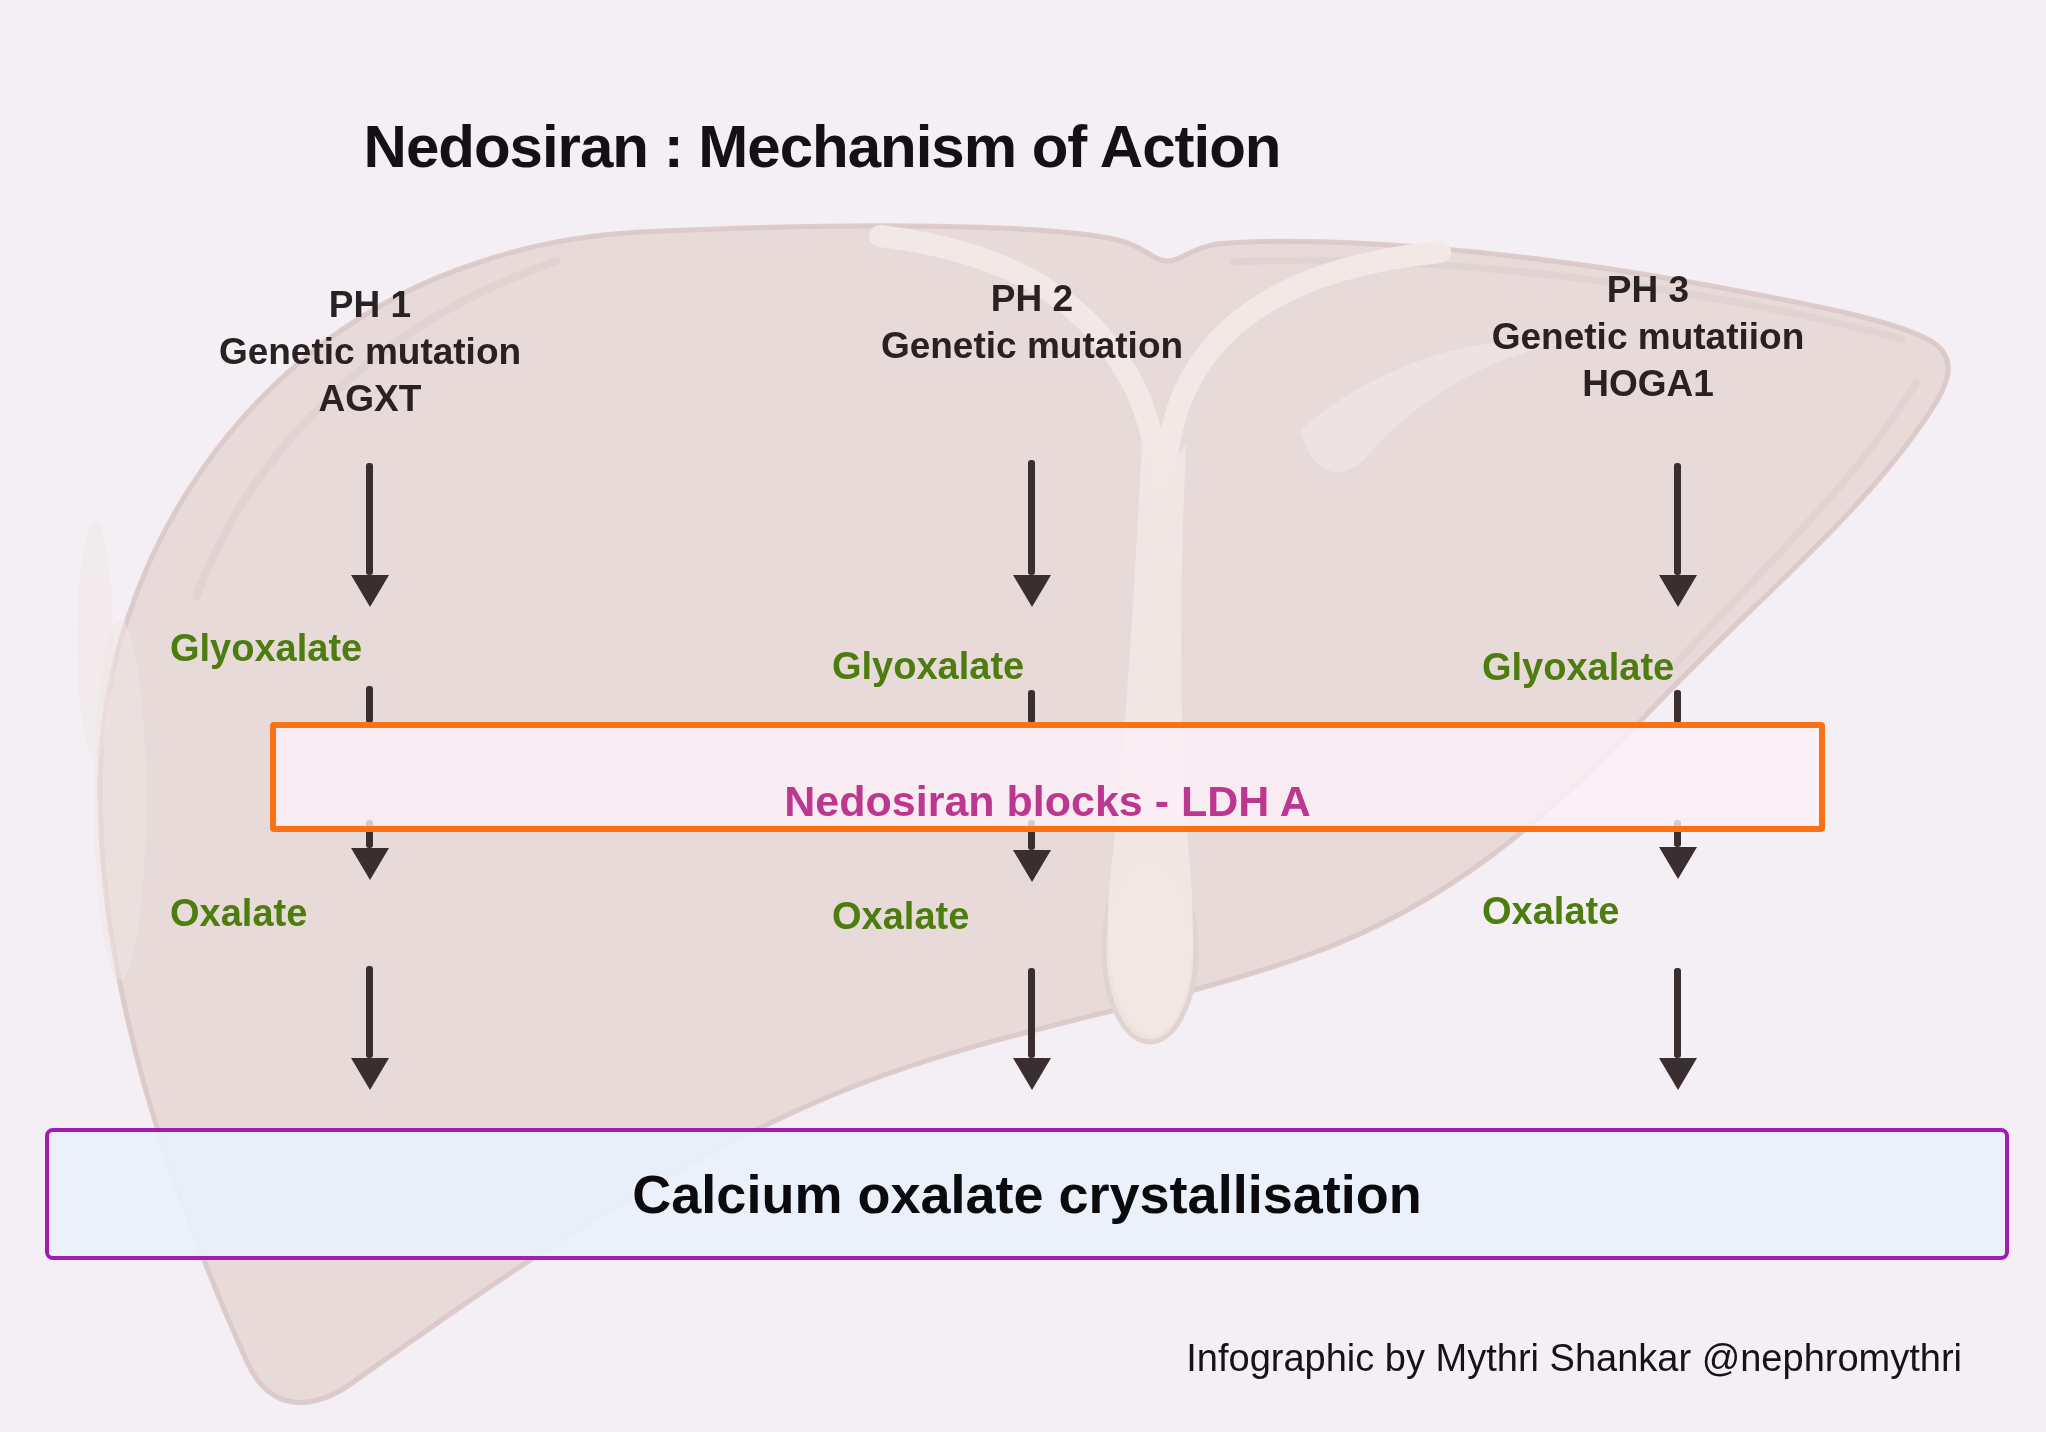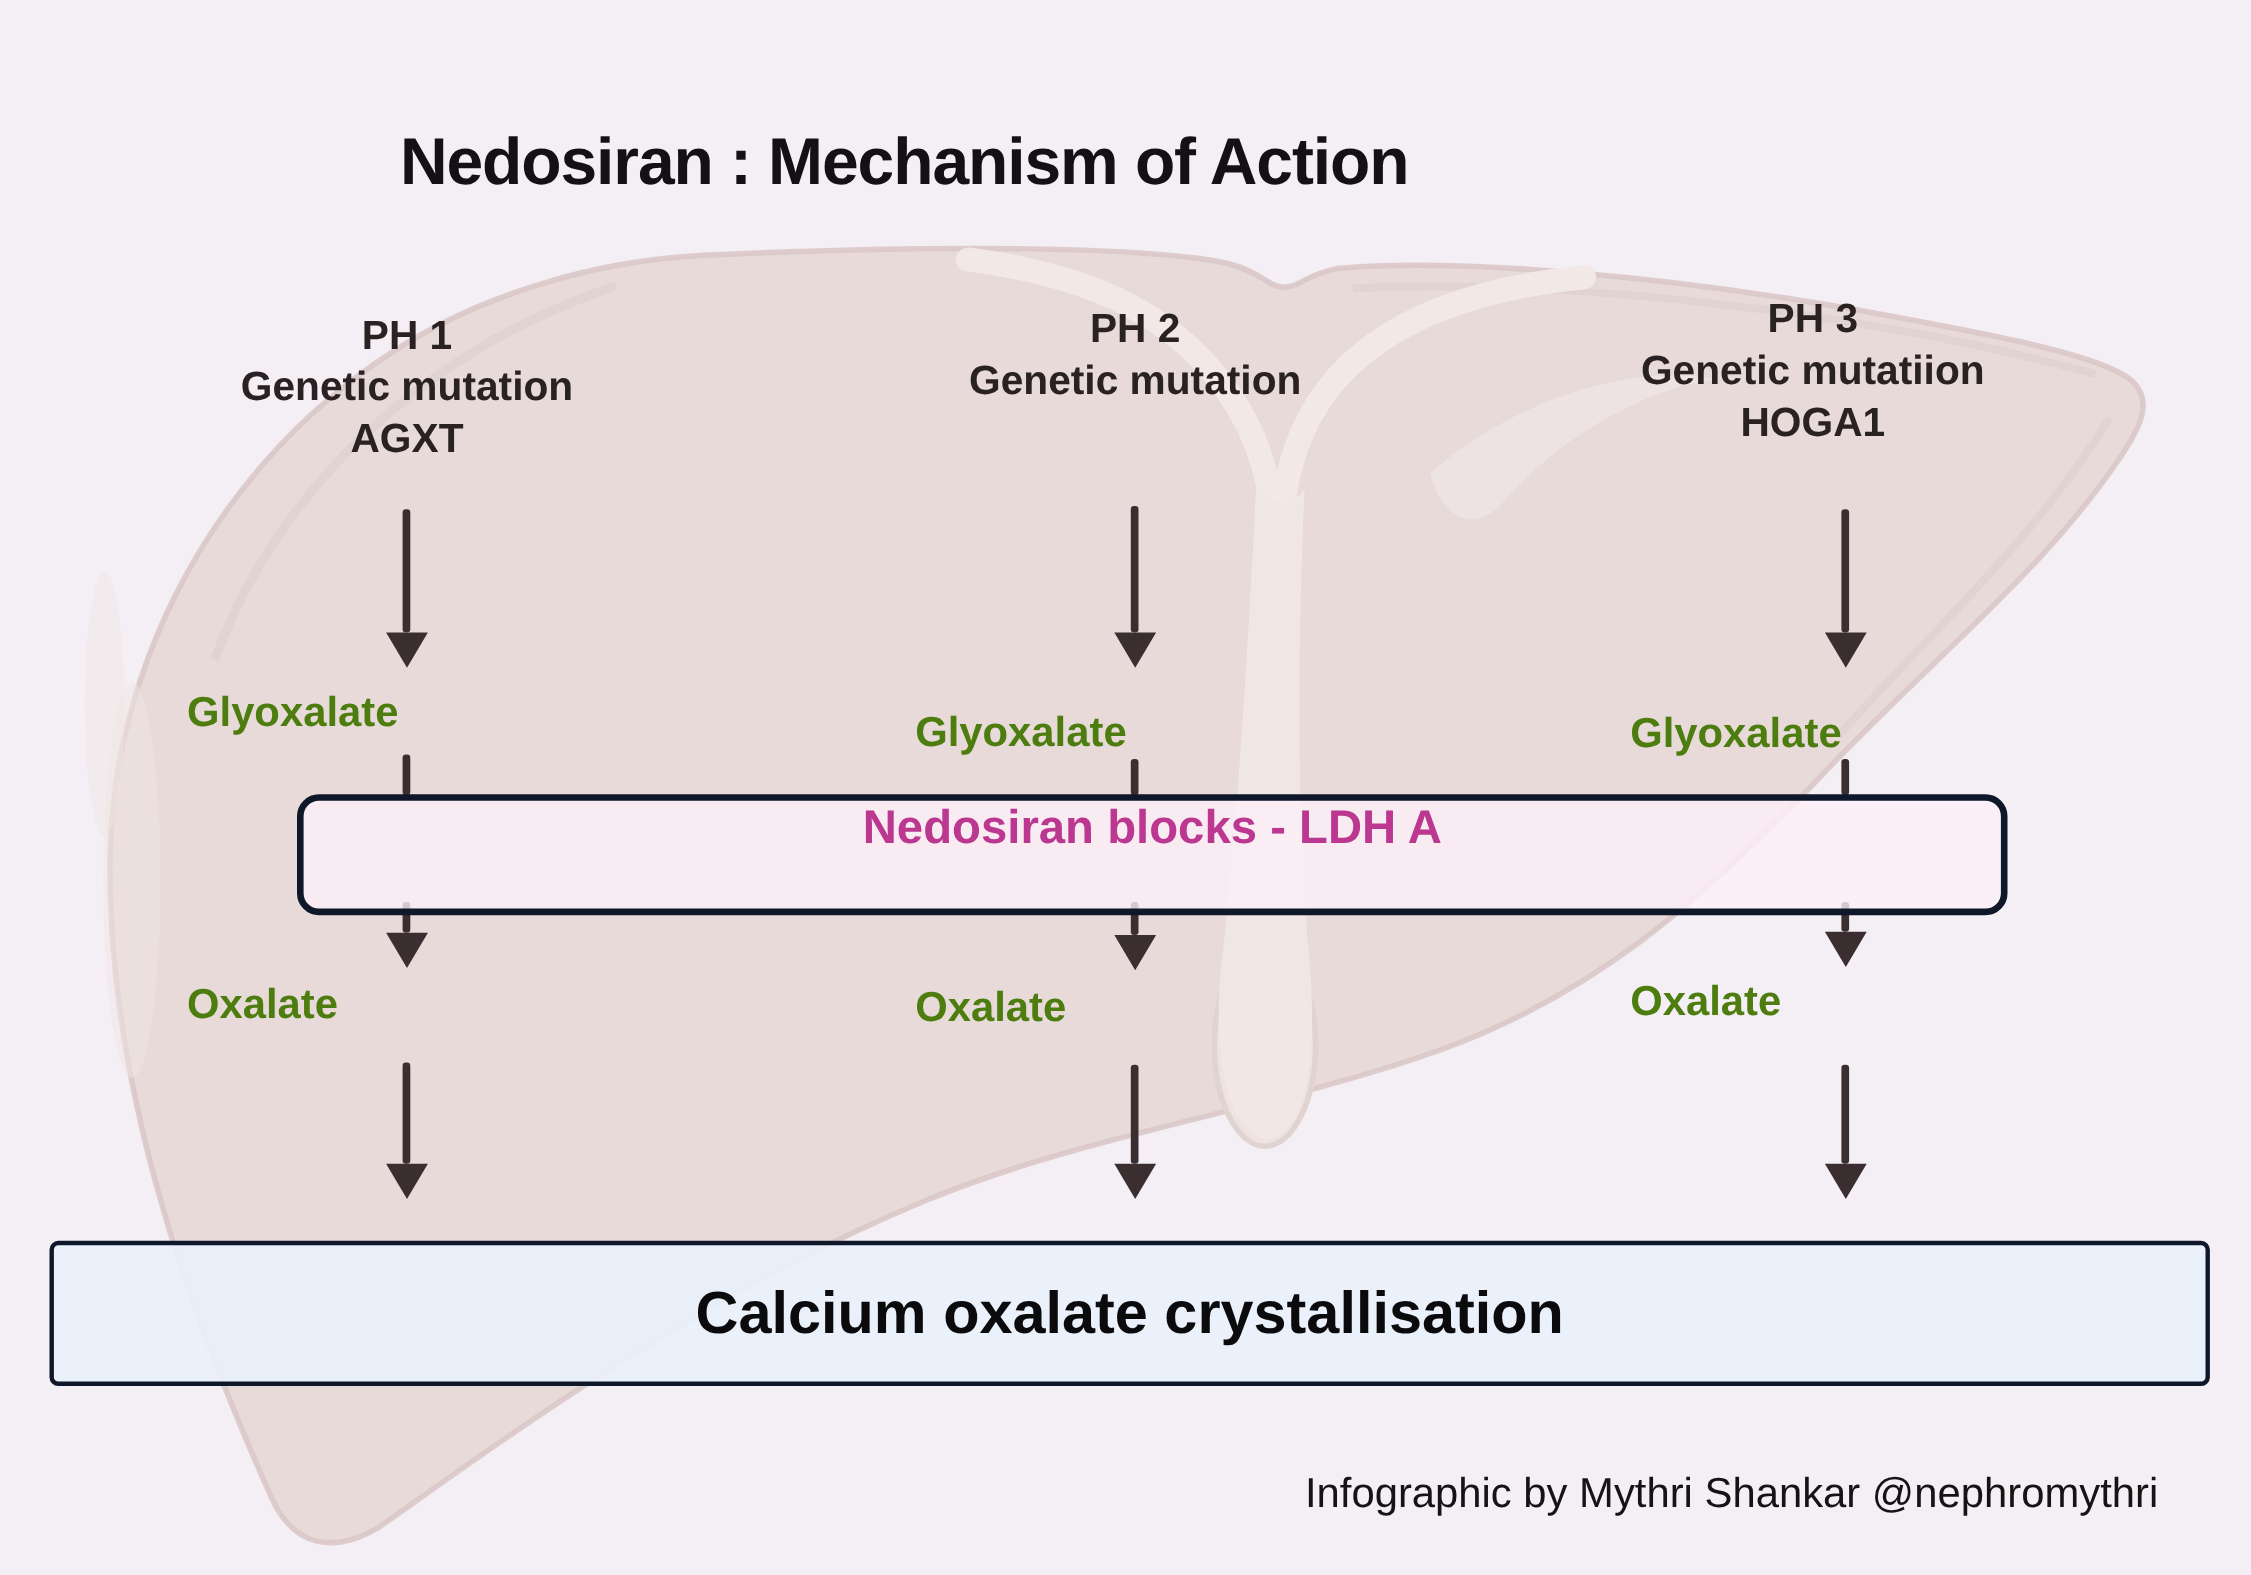--- a/index.html
+++ b/index.html
@@ -31,28 +31,28 @@
   .oxal.c2{left:832px;top:895px;}
   .oxal.c3{left:1482px;top:890px;}
   .shaft{position:absolute;width:7px;background:#3a2e31;border-radius:3px;z-index:1;}
   .ahead{
     position:absolute;width:0;height:0;z-index:1;
     border-left:19px solid transparent;border-right:19px solid transparent;
     border-top:32px solid #3a2e31;
   }
   .blocker{
     position:absolute;left:270px;top:722px;width:1543px;height:98px;
-    border:6px solid #0f172a;border-radius:20px;
+    border:6px solid #f97316;border-radius:4px;
     background:rgba(252,240,248,0.8);z-index:2;
-    display:flex;align-items:flex-start;justify-content:center;
+    display:flex;align-items:flex-end;justify-content:center;
   }
   .blocker-label{font-size:43px;font-weight:700;color:#bb3790;}
   .outcome{
     position:absolute;left:45px;top:1128px;width:1956px;height:124px;
-    border:4px solid #0f172a;border-radius:8px;
+    border:4px solid #a21caf;border-radius:8px;
     background:rgba(233,241,252,0.88);z-index:2;
     display:flex;align-items:center;justify-content:center;
   }
   .outcome-label{font-size:54px;font-weight:700;color:#0b0b0d;}
   .credit{
     position:absolute;right:84px;top:1337px;
     font-size:38px;font-weight:400;color:#141414;z-index:3;
   }
 </style>
 </head>

